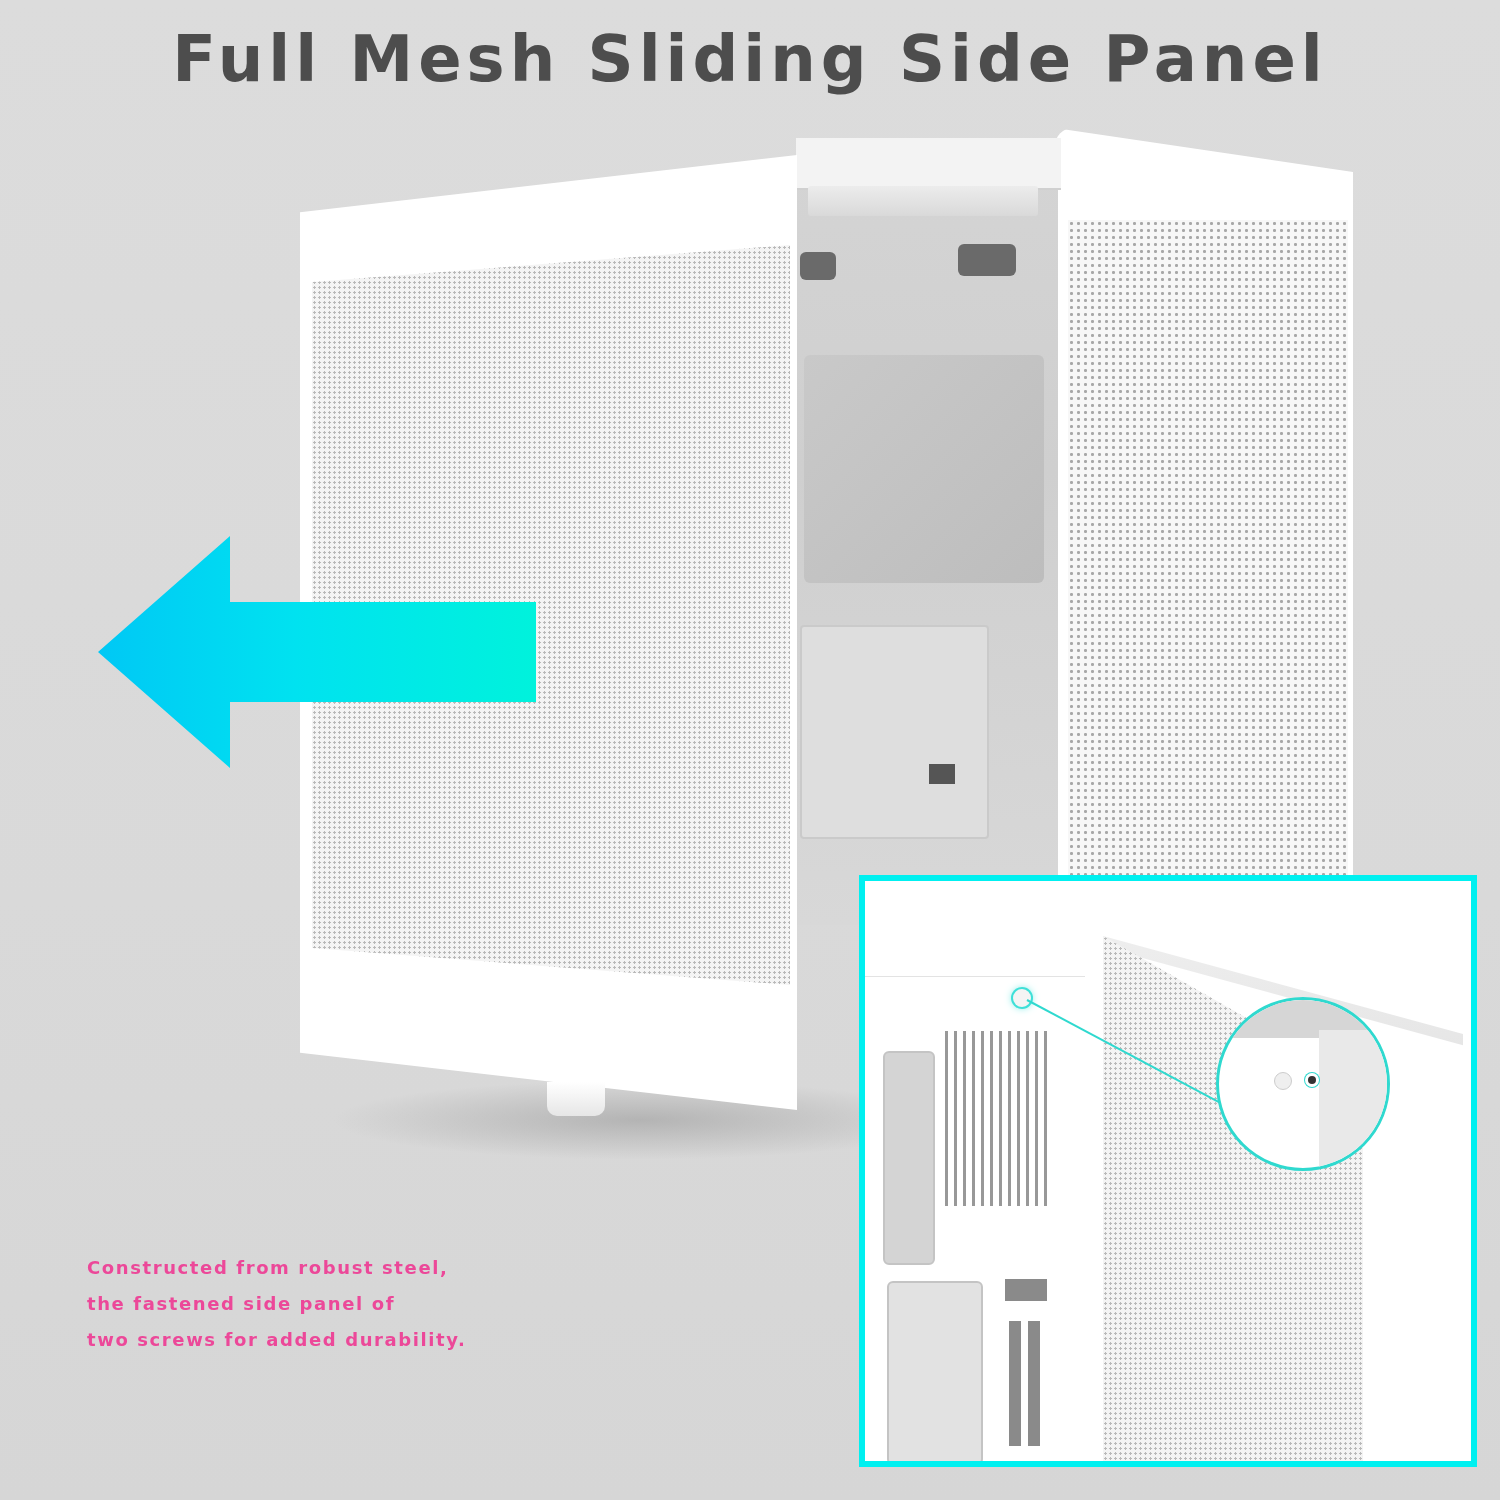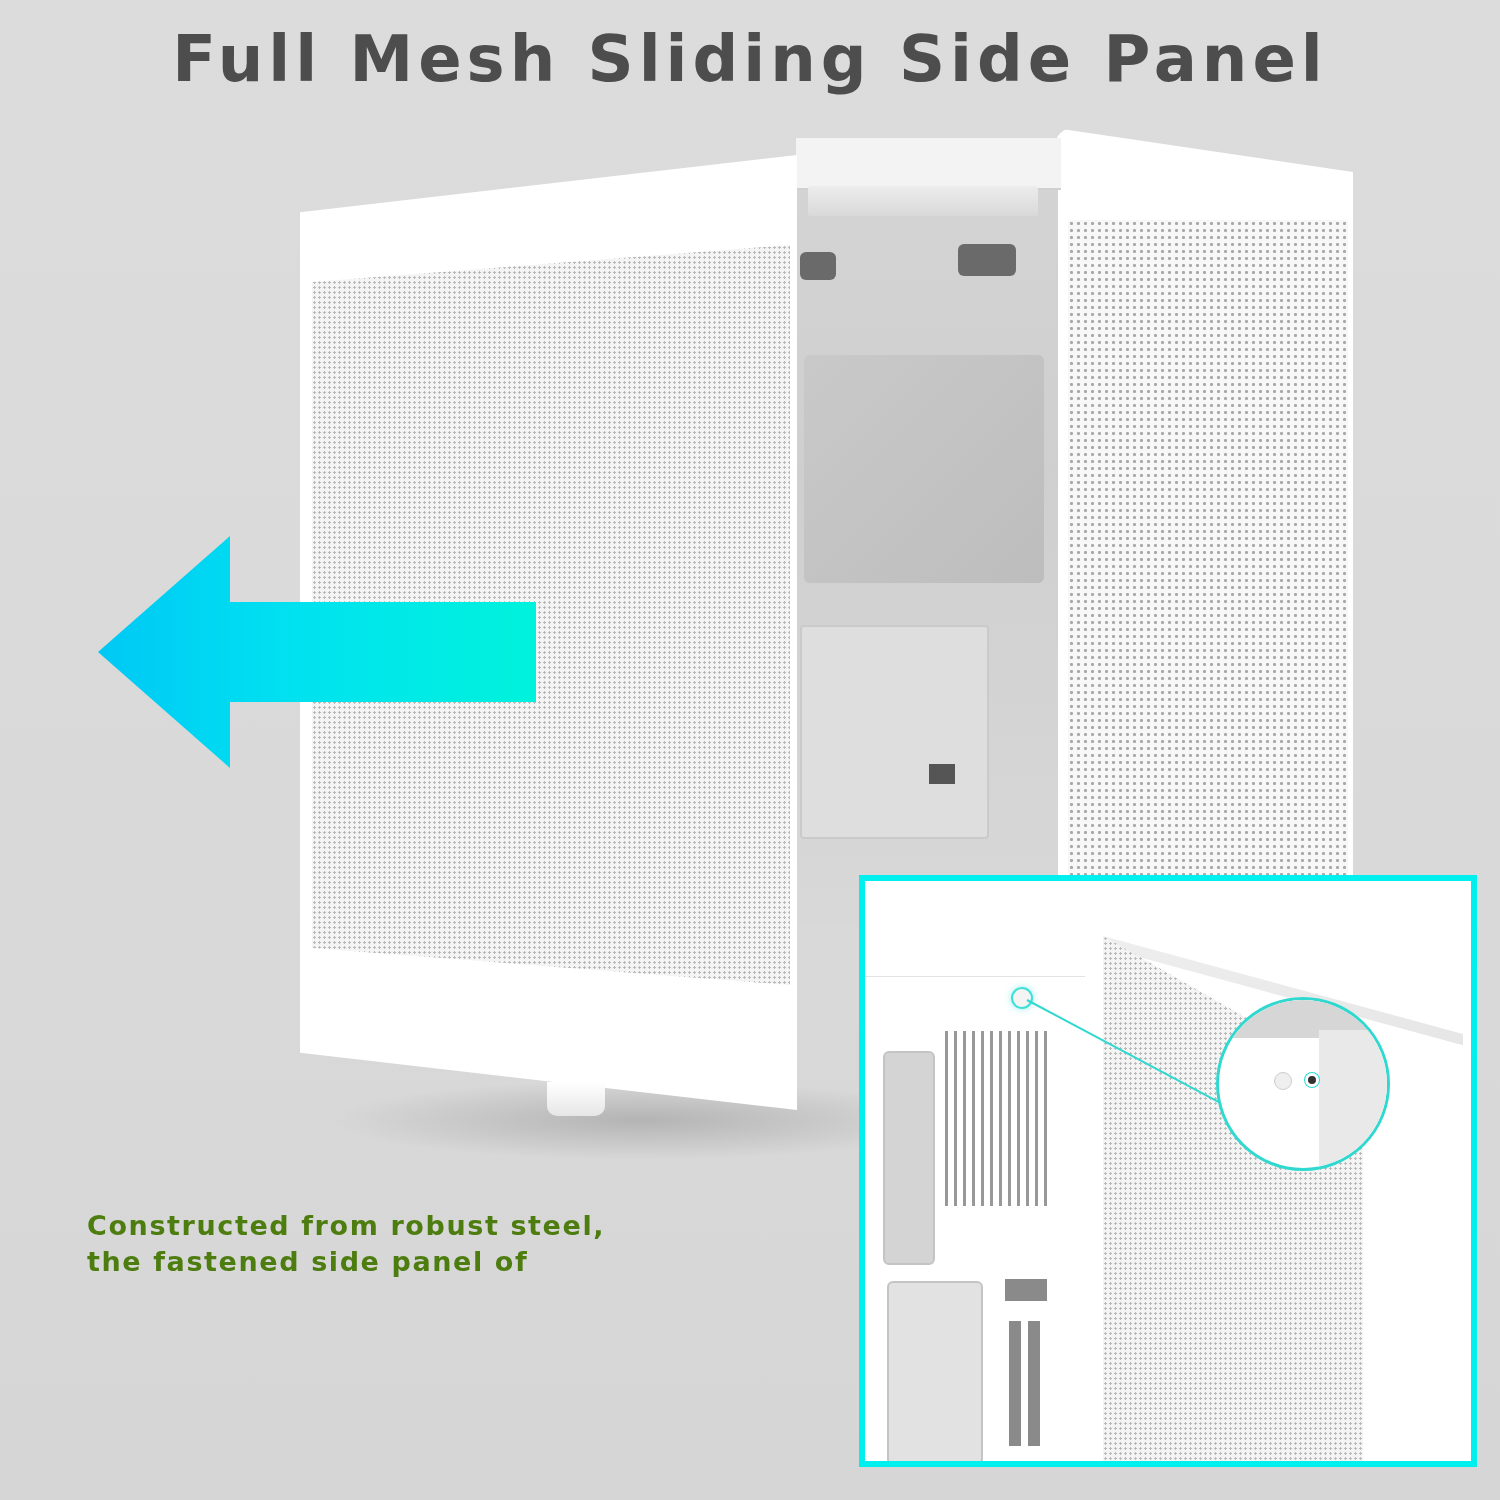--- a/index.html
+++ b/index.html
@@ -64,23 +64,23 @@
   .side-mesh {
     position: absolute; left: 312px; top: 245px; width: 478px; height: 740px;
     clip-path: polygon(0 5%, 100% 0, 100% 100%, 0 95%);
   }
   .foot {
     position: absolute; left: 547px; top: 1082px; width: 58px; height: 34px;
     background: linear-gradient(180deg, #ffffff, #e6e6e6); border-radius: 0 0 10px 10px;
   }
   .arrow { position: absolute; left: 98px; top: 536px; width: 440px; height: 232px; }
   .desc {
-    position: absolute; left: 87px; top: 1208px; width: 760px;
-    font-family: "DejaVu Sans", sans-serif; font-weight: bold; font-size: 27px;
-    line-height: 36px; letter-spacing: 1.6px; color: #4d7c0f;
+    position: absolute; left: 87px; top: 1250px; width: 760px;
+    font-family: "DejaVu Sans", sans-serif; font-weight: bold; font-size: 18px;
+    line-height: 36px; letter-spacing: 1.6px; color: #ec4899;
   }
   .desc div { white-space: nowrap; }
   .inset {
     position: absolute; left: 859px; top: 875px; width: 606px; height: 580px;
     border: 6px solid #00f0f0; background: #ffffff; overflow: hidden;
   }
   .inset .top-edge {
     position: absolute; left: 0; top: 95px; width: 220px; height: 10px;
     border-top: 1px solid #e3e3e3;
   }
@@ -146,20 +146,21 @@
       <stop offset="0.45" stop-color="#00e2f0"></stop>
       <stop offset="1" stop-color="#00f2dc"></stop>
     </linearGradient>
   </defs>
   <polygon points="0,116 132,0 132,66 438,66 438,166 132,166 132,232" fill="url(#ag)"></polygon>
 </svg>
 
 <div class="desc">
   <div>Constructed from robust steel,</div>
   <div>the fastened side panel of</div>
+  <div>two screws for added durability.</div>
 </div>
 
 <div class="inset">
   <div class="top-edge"></div>
   <div class="top-face"></div>
   <div class="side-face mesh"></div>
   <div class="cutout" style="left:18px;top:170px;width:48px;height:210px;"></div>
   <div class="vent"></div>
   <div class="cutout" style="left:22px;top:400px;width:92px;height:180px;background:#e2e2e2;"></div>
   <div class="pcie" style="left:140px;top:398px;width:42px;height:22px;"></div>

